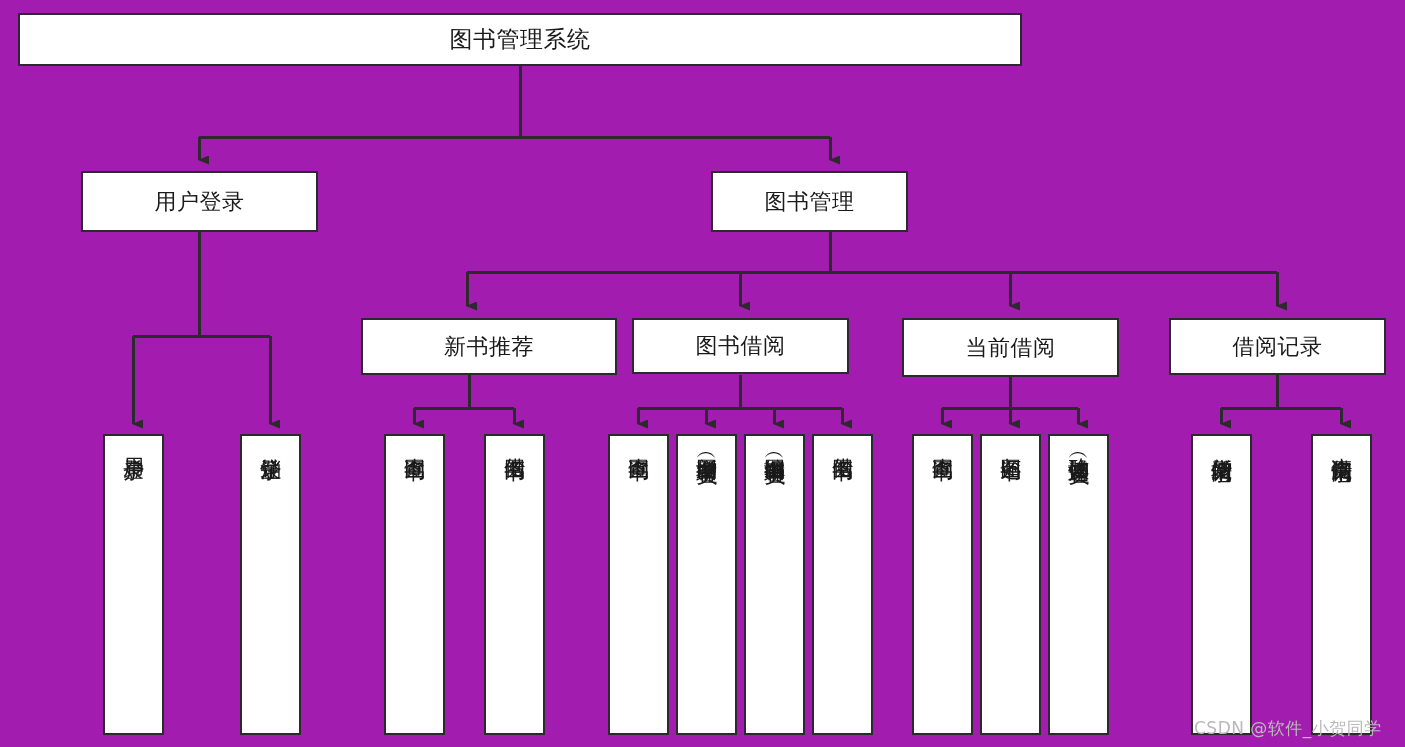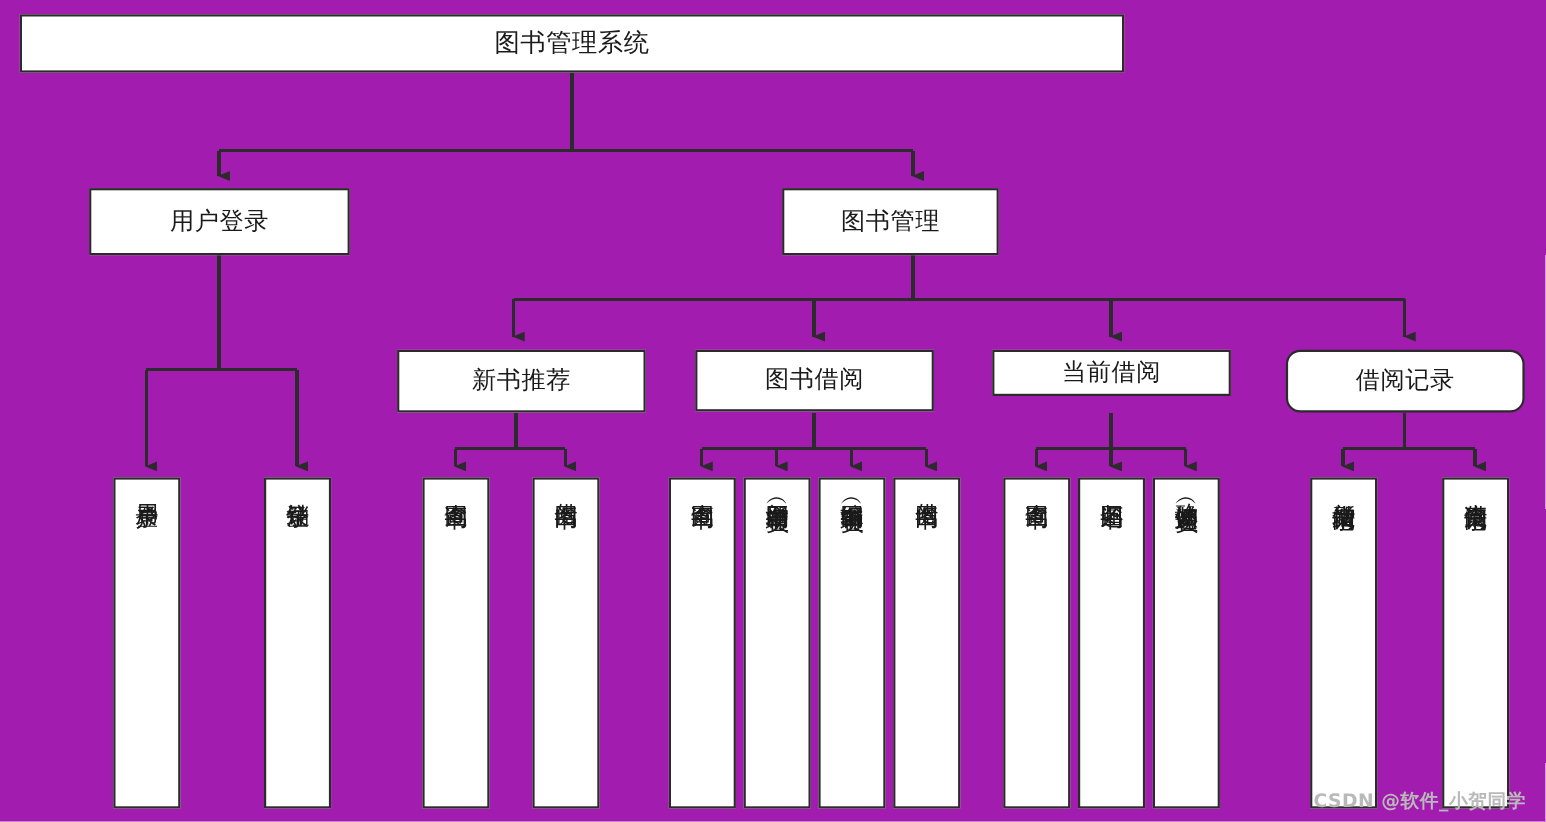--- a/index.html
+++ b/index.html
@@ -130,30 +130,30 @@
     <span class="label">图书管理系统</span>
   </div>
 
   <div class="node h" style="left:81px; top:171px; width:237px; height:61px;">
     <span class="label">用户登录</span>
   </div>
   <div class="node h" style="left:711px; top:171px; width:197px; height:61px;">
     <span class="label">图书管理</span>
   </div>
 
-  <div class="node h" style="left:361px; top:318px; width:226px; height:57px;">
+  <div class="node h" style="left:361px; top:318px; width:256px; height:57px;">
     <span class="label">新书推荐</span>
   </div>
   <div class="node h" style="left:632px; top:318px; width:217px; height:56px;">
     <span class="label">图书借阅</span>
   </div>
-  <div class="node h" style="left:902px; top:318px; width:217px; height:42px;">
+  <div class="node h" style="left:902px; top:318px; width:217px; height:59px;">
     <span class="label">当前借阅</span>
   </div>
-  <div class="node h" style="left:1169px; top:318px; width:217px; height:57px;border-radius:13px;">
+  <div class="node h" style="left:1169px; top:318px; width:217px; height:57px;">
     <span class="label">借阅记录</span>
   </div>
 
   <div class="node v" style="left:103px; top:434px; width:61px; height:301px;">
     <span class="label">用户登录</span>
   </div>
   <div class="node v" style="left:240px; top:434px; width:61px; height:301px;">
     <span class="label">注销登录</span>
   </div>
 
@@ -187,15 +187,15 @@
     <span class="label">确认归还（管理员）</span>
   </div>
 
   <div class="node v" style="left:1191px; top:434px; width:61px; height:301px;">
     <span class="label">新增借阅记录</span>
   </div>
   <div class="node v" style="left:1311px; top:434px; width:61px; height:301px;">
     <span class="label">查询借阅记录</span>
   </div>
 
-  <div class="watermark" style="left:1194px; top:717px;font-weight:bold;">CSDN @软件_小贺同学</div>
+  <div class="watermark" style="left:1194px; top:717px;">CSDN @软件_小贺同学</div>
 
 </div>
 
 </body></html>

